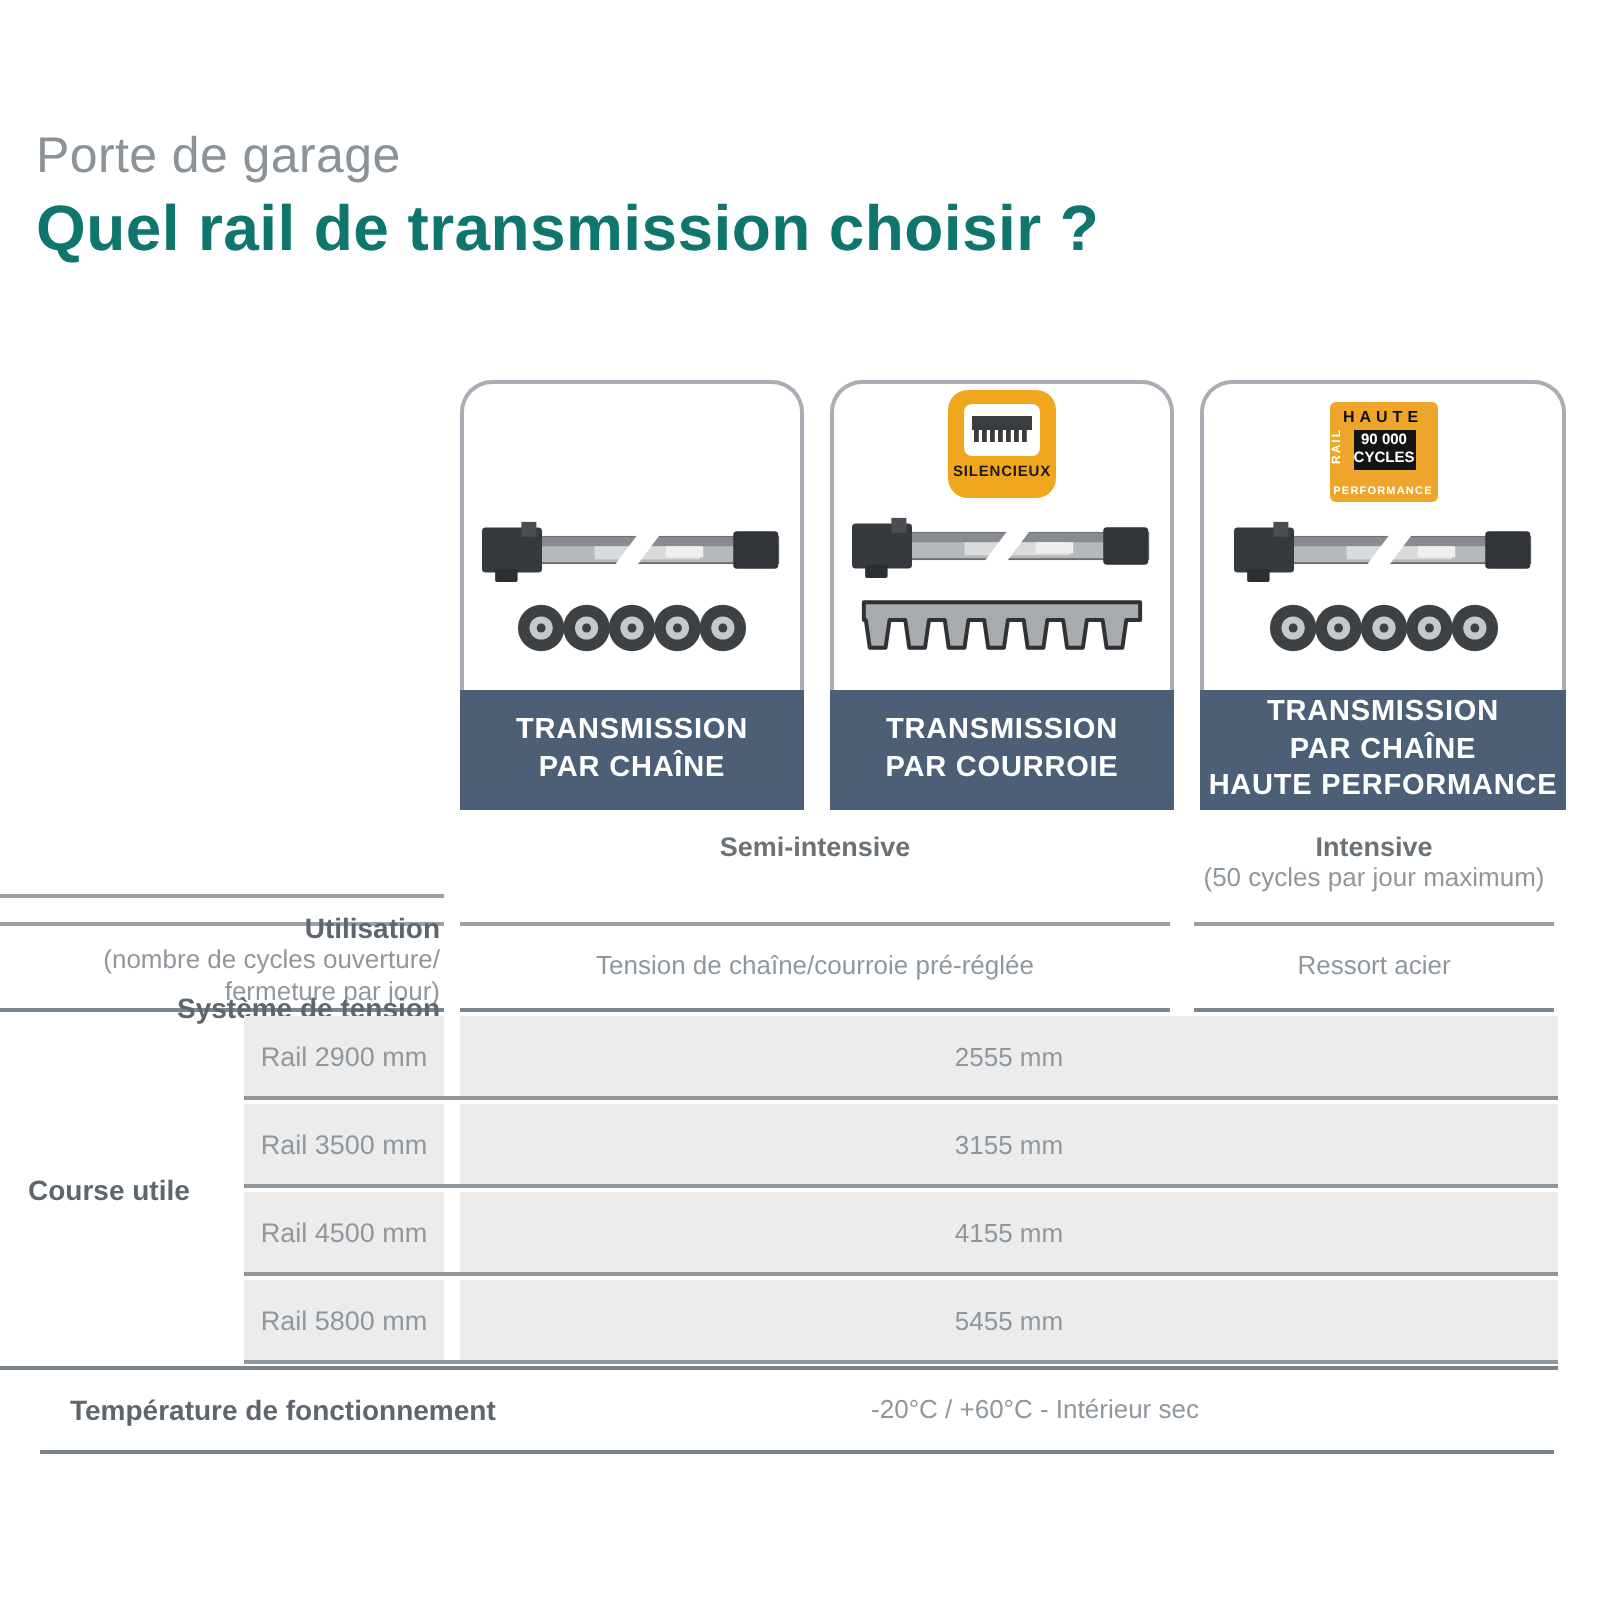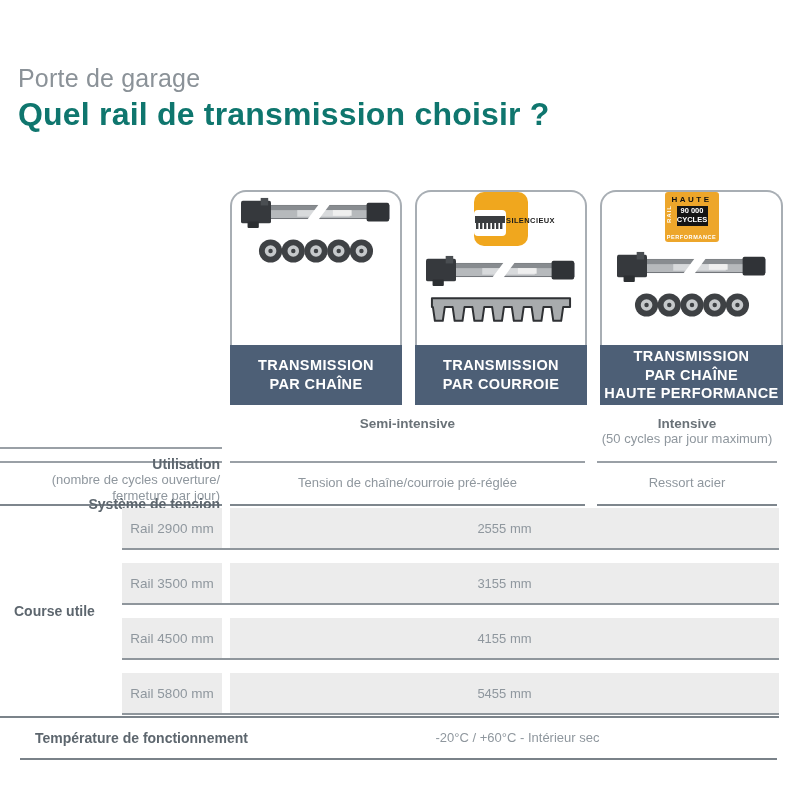--- a/index.html
+++ b/index.html
@@ -9,30 +9,30 @@
   .title-block{position:absolute;left:18px;top:64px;}
   .eyebrow{font-size:25px;color:#8b9298;letter-spacing:.2px;}
   .h1{font-size:32px;font-weight:bold;color:#0f766e;margin-top:3px;letter-spacing:.2px;}
   
   .cards-row{position:absolute;left:230px;top:190px;display:flex;gap:13px;}
   .card{display:flex;flex-direction:column;}
   .card-1,.card-2{width:172px;}
   .card-3{width:183px;}
   .card-body{box-sizing:border-box;height:155px;border:2px solid #a8aeb4;border-bottom:none;
              border-radius:16px 16px 0 0;background:#fff;display:flex;flex-direction:column;
-             align-items:center;padding-bottom:16px;gap:4px;}
+             align-items:center;justify-content:flex-end;padding-bottom:16px;gap:4px;}
   .card-header{height:60px;background:#4d5f76;color:#ffffff;display:flex;align-items:center;
                justify-content:center;text-align:center;font-weight:bold;font-size:14.5px;
                line-height:1.3;letter-spacing:.4px;white-space:pre-line;}
   .rail-svg{width:150px;height:40px;}
   .chain-svg{width:116px;height:30px;}
   .belt-svg{width:148px;height:32px;}
   
   .sil-badge{width:54px;height:54px;background:#f0a71e;border-radius:10px;display:flex;
-             flex-direction:row;align-items:center;justify-content:flex-start;}
+             flex-direction:column;align-items:center;justify-content:flex-start;}
   .sil-window{width:38px;height:26px;background:#fff;border-radius:4px;margin-top:7px;
               display:flex;align-items:center;justify-content:center;}
   .sil-label{font-size:7.5px;font-weight:bold;color:#1b1b1b;letter-spacing:.4px;margin-top:3px;}
   
   .hp-badge{position:relative;width:54px;height:50px;background:#eda62b;border-radius:3px;}
   .hpb-top{text-align:center;font-size:8px;font-weight:bold;color:#101010;letter-spacing:2.5px;
            padding-top:3px;}
   .hpb-left{position:absolute;left:1px;top:13px;writing-mode:vertical-rl;transform:rotate(180deg);
             font-size:6px;font-weight:bold;color:#fff;letter-spacing:1px;}
   .hpb-center{position:absolute;left:12px;top:14px;width:31px;height:20px;background:#141414;
@@ -56,21 +56,21 @@
   .row-utilisation .val12,.row-utilisation .val3{border-bottom:2px solid #9aa0a6;padding-top:9px;}
   .row-tension{height:43px;}
   .row-tension .lbl-cell,.row-tension .val12,.row-tension .val3{display:flex;align-items:center;
       border-bottom:2px solid #7e868d;}
   .row-tension .lbl-cell{justify-content:flex-end;}
   .row-tension .val12,.row-tension .val3{justify-content:center;}
   
   .course-block{display:flex;border-bottom:2px solid #7b838a;}
   .course-lbl{box-sizing:border-box;width:122px;display:flex;align-items:center;padding-left:14px;}
   .course-rows{flex:1;padding:2px 0 1px 0;}
-  .rail-row{display:flex;height:40px;border-bottom:2px solid #8f969c;margin-bottom:13px;}
+  .rail-row{display:flex;height:40px;border-bottom:2px solid #8f969c;margin-bottom:2px;}
   .rail-row:last-child{margin-bottom:0;}
   .rail-name{box-sizing:border-box;width:100px;background:#ececec;display:flex;align-items:center;
              justify-content:center;font-size:13.5px;color:#8f979e;}
   .rail-gap{width:8px;background:#fff;}
   .rail-val{flex:1;background:#ececec;display:flex;align-items:center;justify-content:center;
             font-size:13px;color:#8f979e;}
   
   .row-temp{position:relative;height:42px;}
   .temp-lbl{position:absolute;left:35px;top:0;height:40px;display:flex;align-items:center;}
   .temp-val{position:absolute;left:240px;width:555px;top:0;height:40px;display:flex;

